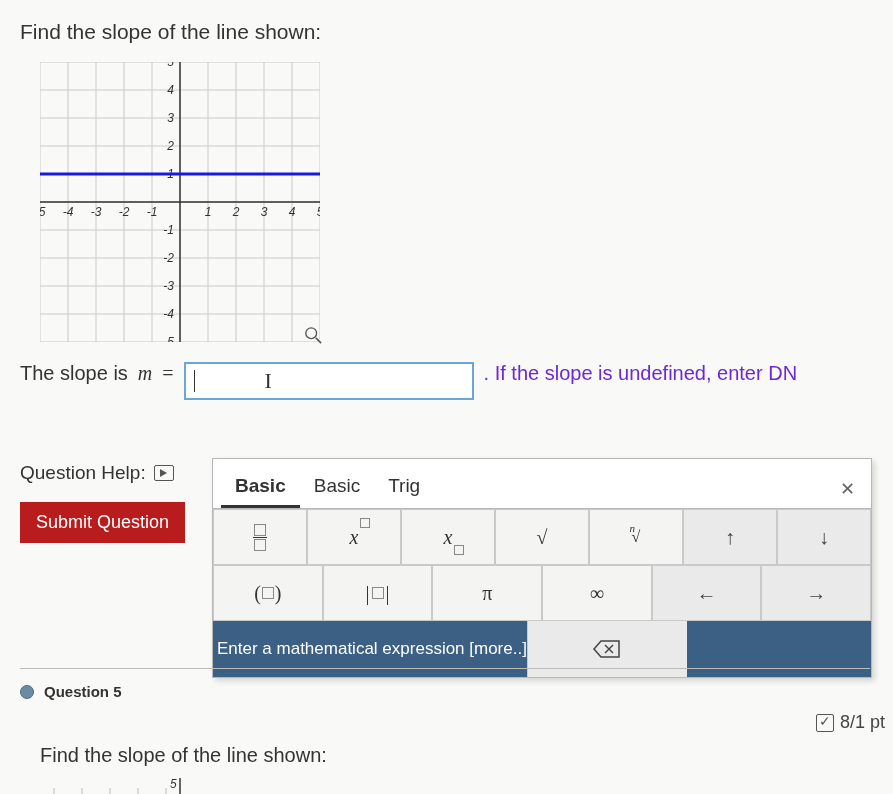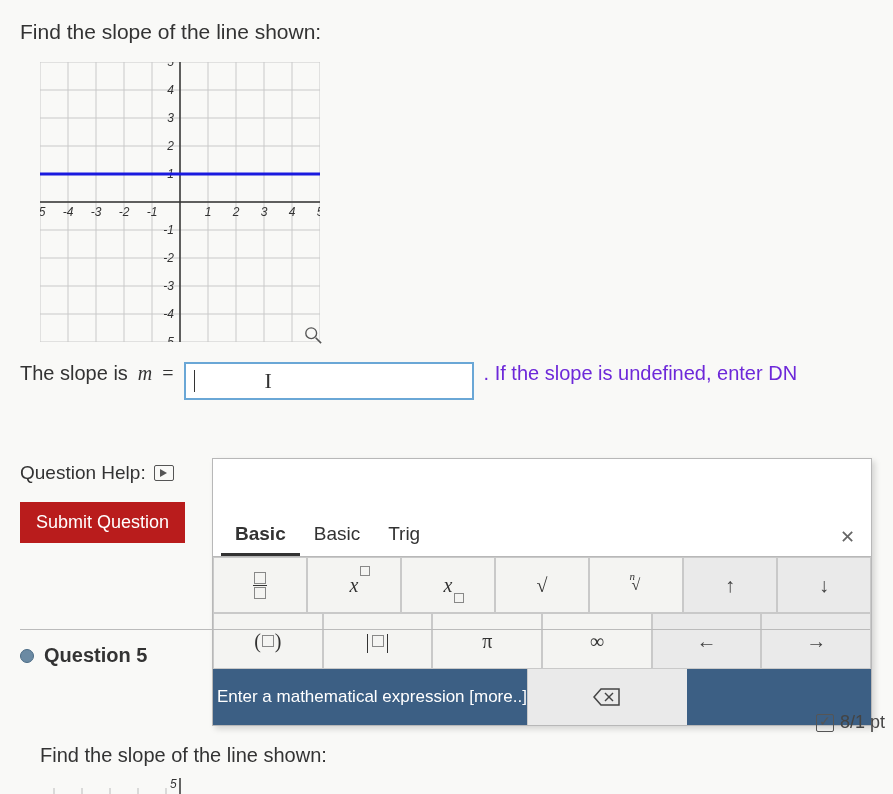--- a/index.html
+++ b/index.html
@@ -87,21 +87,20 @@
     border-bottom: 1px solid #b8b8b8;
     padding: 8px 8px 0 8px;
     position: relative;
   }
   .tab {
     padding: 8px 14px 8px 14px;
     font-size: 19px;
     color: #333;
     cursor: pointer;
     border-bottom: 3px solid transparent;
-    margin-top: 48px;
   }
   .tab.active {
     border-bottom: 3px solid #333;
     font-weight: bold;
   }
   .tabs .close {
     font-family: Arial, sans-serif;
     font-size: 18px;
     color: #666;
     margin-left: auto;
@@ -175,28 +174,28 @@
     background: #b91c1c;
     color: #fff;
     font-size: 18px;
     padding: 10px 16px;
     border: none;
     cursor: pointer;
   }
   .q5-bar {
     position: absolute;
     left: 20px;
-    top: 629px;
+    top: 668px;
     width: 850px;
     border-top: 1px solid #bbb;
     padding-top: 14px;
     display: flex;
     align-items: center;
     gap: 10px;
-    font-size: 20px;
+    font-size: 15px;
     font-weight: bold;
     color: #333;
   }
   .dot {
     width: 14px; height: 14px; border-radius: 50%;
     background: #6b8aa3;
     border: 1px solid #4b6b85;
   }
   .pts {
     position: absolute;

